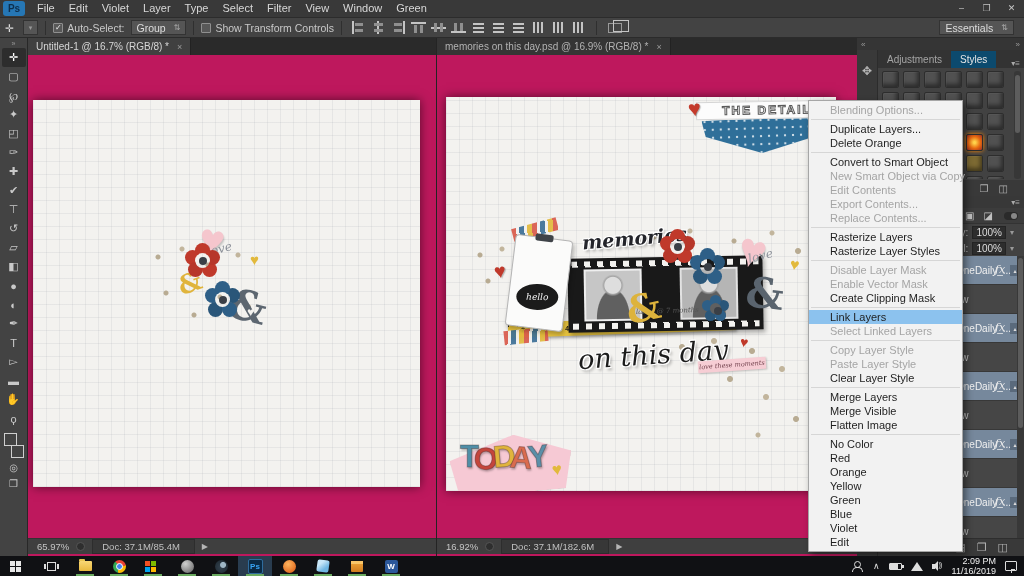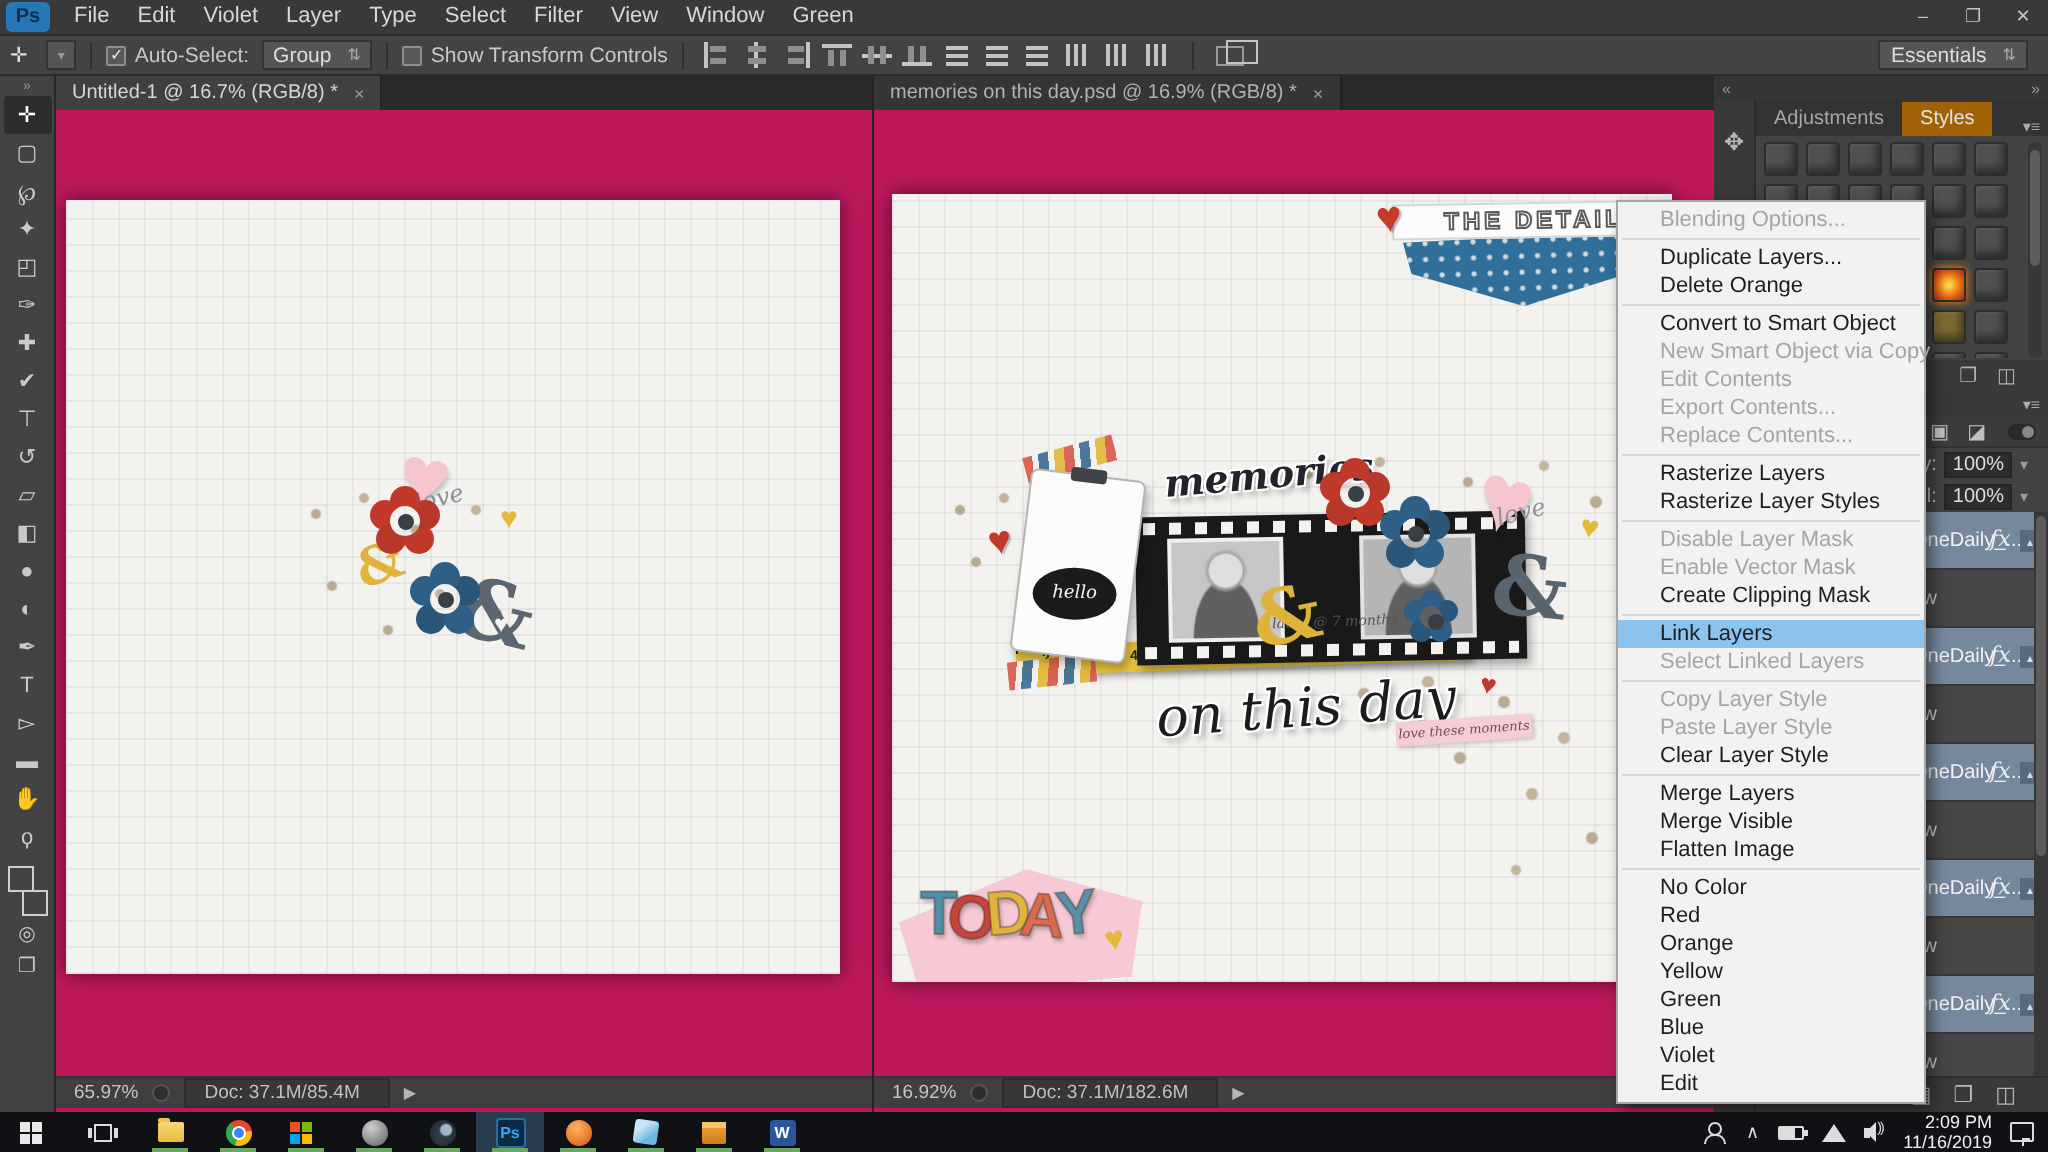--- a/index.html
+++ b/index.html
@@ -107,21 +107,21 @@
 .tl:nth-of-type(5){transform:rotate(-6deg)}
 .outline-script{text-shadow:1px 1px 0 #fff,-1px -1px 0 #fff,1px -1px 0 #fff,-1px 1px 0 #fff,2px 3px 3px rgba(0,0,0,.3)}
 
 
 #dock{position:absolute;left:857px;top:38px;width:167px;height:518px;background:#404040;z-index:10}
 .dock-head{height:12px;display:flex;justify-content:space-between;align-items:center;color:#9a9a9a;font-size:8px;padding:0 4px;background:#353535}
 .icostrip{position:absolute;left:0;top:12px;bottom:0;width:21px;background:#393939;border-right:1px solid #2c2c2c;display:flex;flex-direction:column;align-items:center;padding-top:14px;gap:22px;color:#b8b8b8;font-size:12px}
 .panelgrp1{position:absolute;left:21px;top:12px;right:0;height:146px;background:#424242}
 .ptabs{height:18px;background:#333;display:flex;align-items:flex-end}
 .ptab{padding:3px 9px 3px;font-size:10px;color:#a5a5a5}
-.ptab.active{background:#a16207;color:#e5e5e5}
+.ptab.active{background:#0c4a6e;color:#e5e5e5}
 .pmenu{margin-left:auto;color:#aaa;padding:0 4px;font-size:8px}
 .sgrid{position:absolute;left:4px;top:21px;right:12px;height:108px;display:flex;flex-wrap:wrap;gap:4px;overflow:hidden;align-content:flex-start}
 .sw{width:17px;height:17px;background:#515151;border:1px solid #2d2d2d;border-radius:2px;box-shadow:inset -2px -3px 4px rgba(0,0,0,.45),inset 1px 1px 1px rgba(255,255,255,.06)}
 .sw.orange{background:radial-gradient(circle,#ffd24a 10%,#e86a10 55%,#a23320 95%);box-shadow:0 0 4px #f80}
 .sw.slash{background:linear-gradient(135deg,#8a8a8a 42%,#5e5e5e 42% 58%,#9a9a9a 58%)}
 .sw.dim{background:#7d6a33}
 .sscroll{position:absolute;right:3px;top:21px;width:7px;height:108px;background:#373737;border-radius:3px}
 .sscroll .thumb{position:absolute;top:4px;left:1px;width:5px;height:58px;background:#5d5d5d;border-radius:3px}
 .pg1bottom{position:absolute;left:0;right:0;bottom:0;height:16px;background:#393939;display:flex;justify-content:flex-end;align-items:center;gap:10px;padding-right:16px;color:#b0b0b0;font-size:10px}
 #layersgrp{position:absolute;left:21px;top:158px;right:0;bottom:0;background:#424242}

